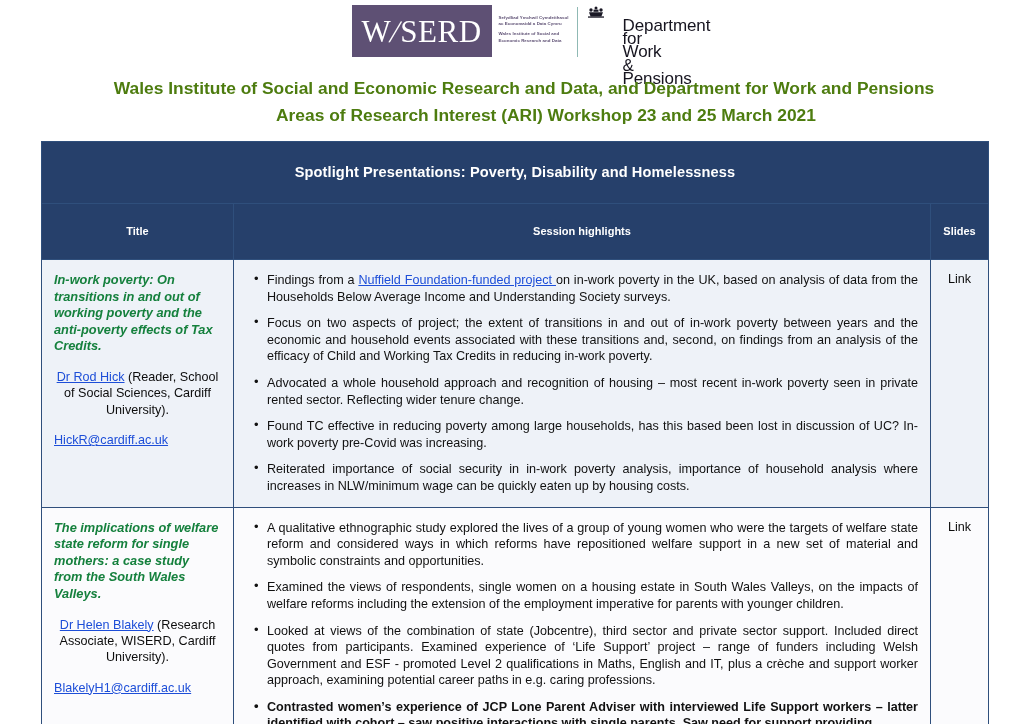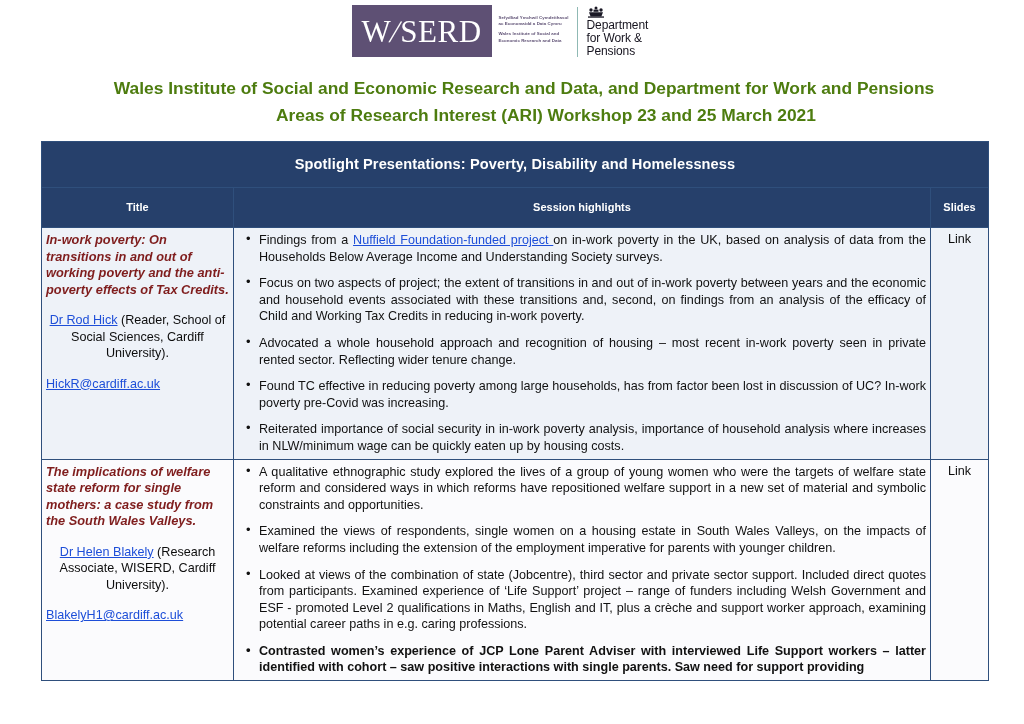--- a/index.html
+++ b/index.html
@@ -77,24 +77,25 @@
   }
   .crown {
     font-size: 11px;
     color: #19172b;
     line-height: 11px;
     letter-spacing: -1px;
     height: 13px;
     overflow: hidden;
   }
   .dwp-lines {
-    font-size: 12px;
+    font-size: 17px;
     line-height: 13.2px;
     color: #16141f;
     letter-spacing: -0.1px;
+    margin-left: 36px;
   }
 
   
   .doc-title {
     position: absolute;
     left: 12px; top: 75px;
     width: 1024px;
     text-align: center;
     color: #4d7c0f;
     font-size: 17.4px;
@@ -110,21 +111,21 @@
     width: 947px;
   }
   table.grid {
     width: 947px;
     border-collapse: collapse;
     table-layout: fixed;
   }
   table.grid td, table.grid th {
     border: 1px solid #2f4f7c;
     vertical-align: top;
-    padding: 4px;
+    padding: 12px;
   }
   .banner {
     background: #26406b;
     color: #ffffff;
     font-size: 14.6px;
     font-weight: bold;
     text-align: center;
     height: 37px;
     line-height: 37px;
     letter-spacing: 0.1px;
@@ -145,21 +146,21 @@
   }
   .body-row.alt td { background: #fbfbfd; }
 
   .cell-title { padding: 8px 7px 10px 8px; line-height: 16.4px; }
   .cell-high  { padding: 7px 8px 8px 6px; }
   .cell-slide { padding: 8px 4px 0 4px; text-align: center; font-size: 12.8px; }
 
   .ttl {
     font-weight: bold;
     font-style: italic;
-    color: #7f1d1d;
+    color: #15803d;
     font-size: 12.8px;
     line-height: 16.6px;
     display: block;
   }
   .presenter { display: block; margin-top: 14px; line-height: 16.4px; text-align: center; }
   .email { display: block; margin-top: 14px; }
   a.lnk {
     color: #1d4ed8;
     text-decoration: underline;
   }
@@ -256,21 +257,21 @@
           <td class="cell-title">
             <span class="ttl">In-work poverty: On transitions in and out of working poverty and the anti-poverty effects of Tax Credits.</span>
             <span class="presenter"><a class="lnk" href="#">Dr Rod Hick</a><span> (Reader, School of Social Sciences, Cardiff University).</span></span>
             <span class="email"><a class="lnk" href="#">HickR@cardiff.ac.uk</a></span>
           </td>
           <td class="cell-high">
             <ul class="bl">
               <li><span>Findings from a </span><a class="lnk" href="#">Nuffield Foundation-funded project </a><span>on in-work poverty in the UK, based on analysis of data from the Households Below Average Income and Understanding Society surveys.</span></li>
               <li><span>Focus on two aspects of project; the extent of transitions in and out of in-work poverty between years and the economic and household events associated with these transitions and, second, on findings from an analysis of the efficacy of Child and Working Tax Credits in reducing in-work poverty.</span></li>
               <li><span>Advocated a whole household approach and recognition of housing – most recent in-work poverty seen in private rented sector.  Reflecting wider tenure change.</span></li>
-              <li><span>Found TC effective in reducing poverty among large households, has from factor been lost in discussion of UC?  In-work poverty pre-Covid was increasing.</span></li>
+              <li><span>Found TC effective in reducing poverty among large households, has this based been lost in discussion of UC?  In-work poverty pre-Covid was increasing.</span></li>
               <li><span>Reiterated importance of social security in in-work poverty analysis, importance of household analysis where increases in NLW/minimum wage can be quickly eaten up by housing costs.</span></li>
             </ul>
           </td>
           <td class="cell-slide">
             <span>Link</span>
           </td>
         </tr>
 
         <tr class="body-row alt">
           <td class="cell-title">

